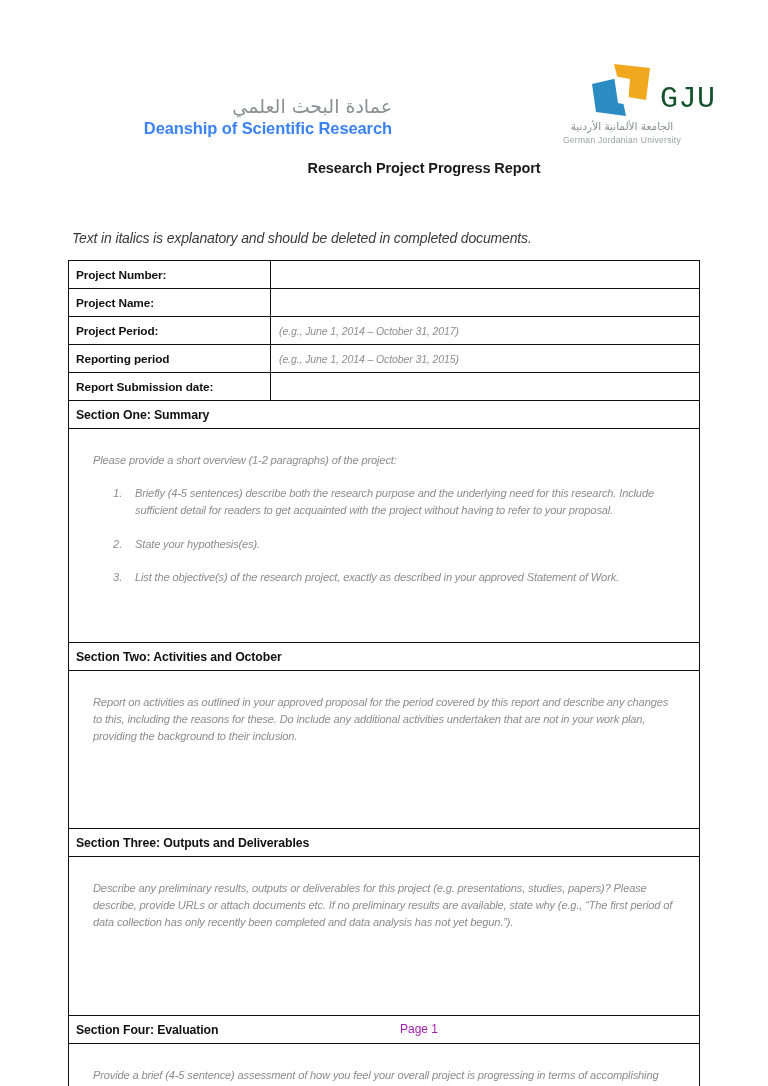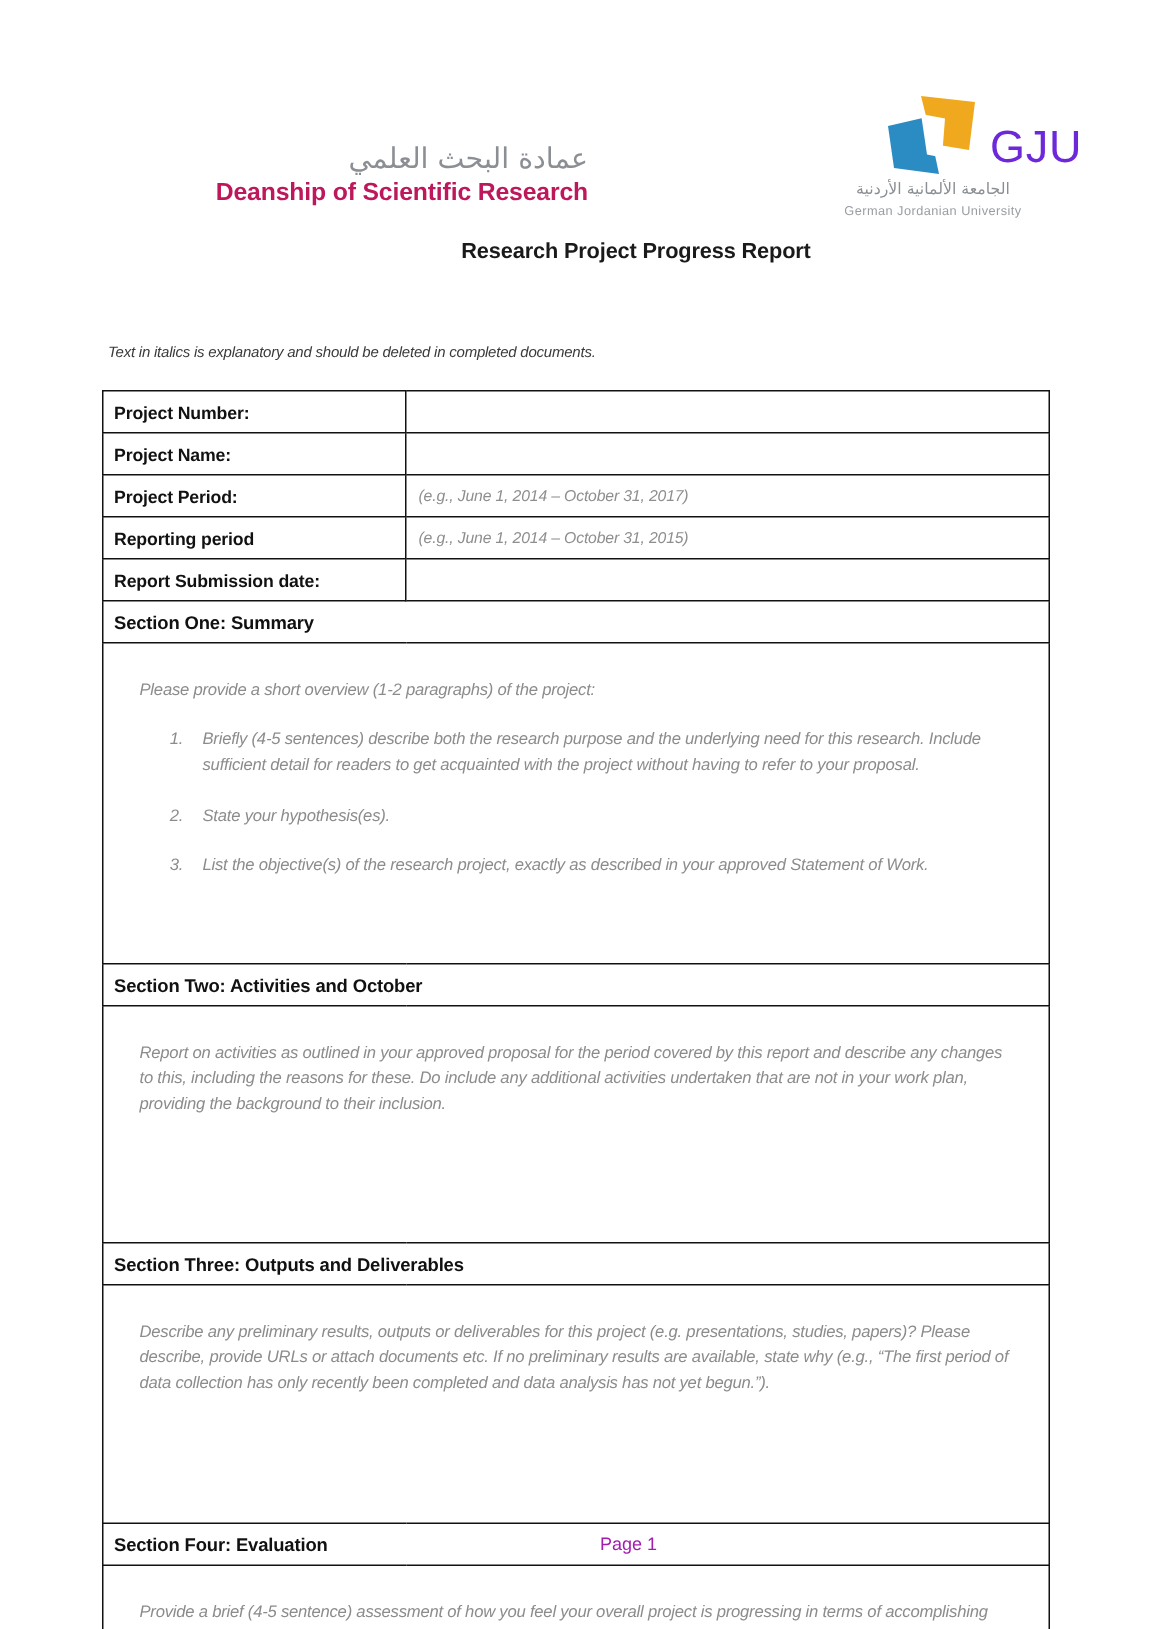--- a/index.html
+++ b/index.html
@@ -46,21 +46,21 @@
     color: #8b8f93;
     line-height: 1.15;
     direction: rtl;
     white-space: nowrap;
     letter-spacing: 0.2px;
   }
   .deanship-en {
     font-family: "Liberation Sans", sans-serif;
     font-size: 16.5px;
     font-weight: bold;
-    color: #be185d;
+    color: #3b82f6;
     line-height: 1.2;
     margin-top: 1px;
     white-space: nowrap;
     letter-spacing: -0.1px;
   }
 
   .logo-block {
     position: absolute;
     left: 532px;
     top: 48px;
@@ -71,24 +71,24 @@
     position: absolute;
     left: 56px;
     top: 0;
     width: 72px;
     height: 58px;
   }
   .logo-text {
     position: absolute;
     left: 128px;
     top: 22px;
-    font-family: Liberation Sans, sans-serif;
+    font-family: Liberation Mono, monospace;
     font-size: 30px;
     font-weight: normal;
-    color: #6d28d9;
+    color: #14532d;
     letter-spacing: 0.5px;
     line-height: 1;
   }
   .logo-ar {
     position: absolute;
     left: 0;
     top: 58px;
     width: 180px;
     text-align: center;
     font-family: "DejaVu Sans", sans-serif;
@@ -124,21 +124,21 @@
     letter-spacing: -0.1px;
     padding-left: 40px;
   }
 
   .italics-note {
     position: absolute;
     left: 72px;
     top: 230px;
     font-family: "Liberation Sans", sans-serif;
     font-style: italic;
-    font-size: 10px;
+    font-size: 14px;
     color: #3a3a3a;
     letter-spacing: -0.15px;
   }
 
   
   .form-table {
     position: absolute;
     left: 68px;
     top: 260px;
     width: 632px;

